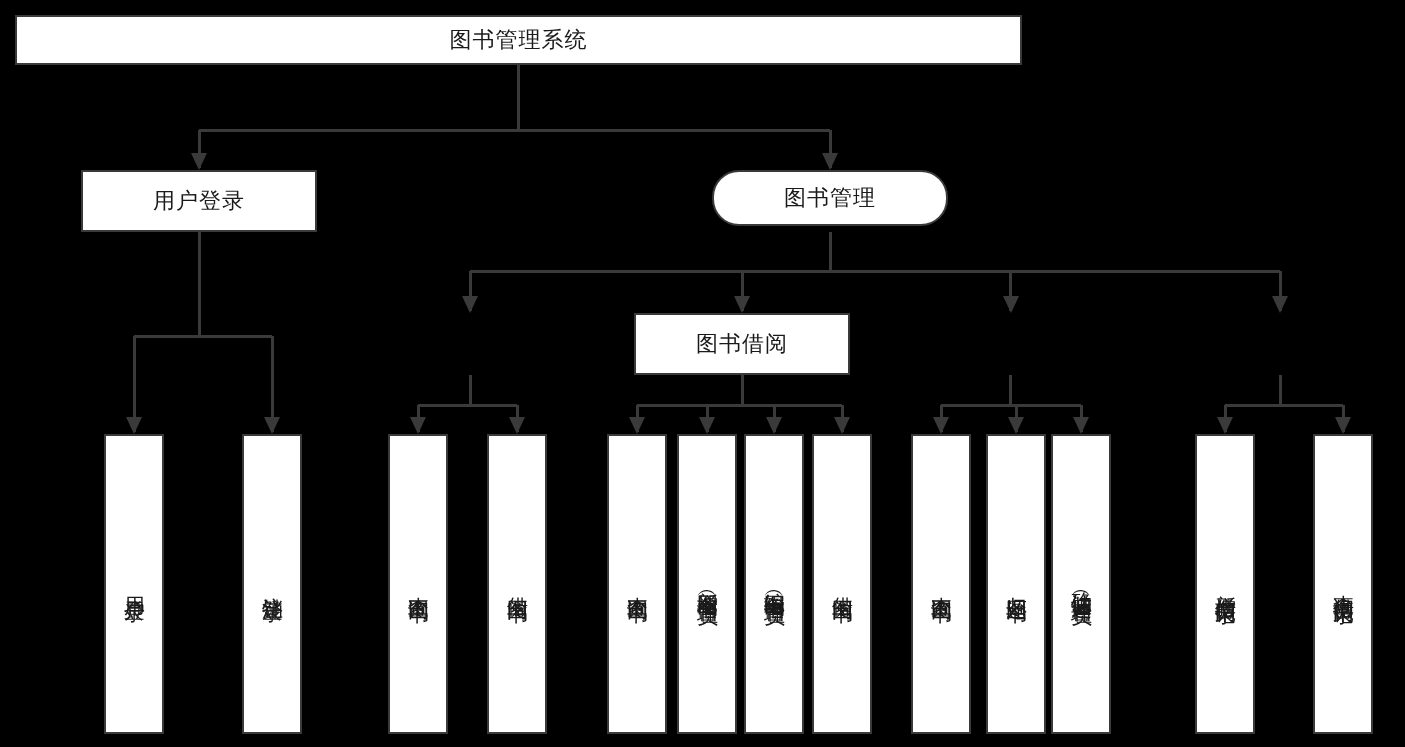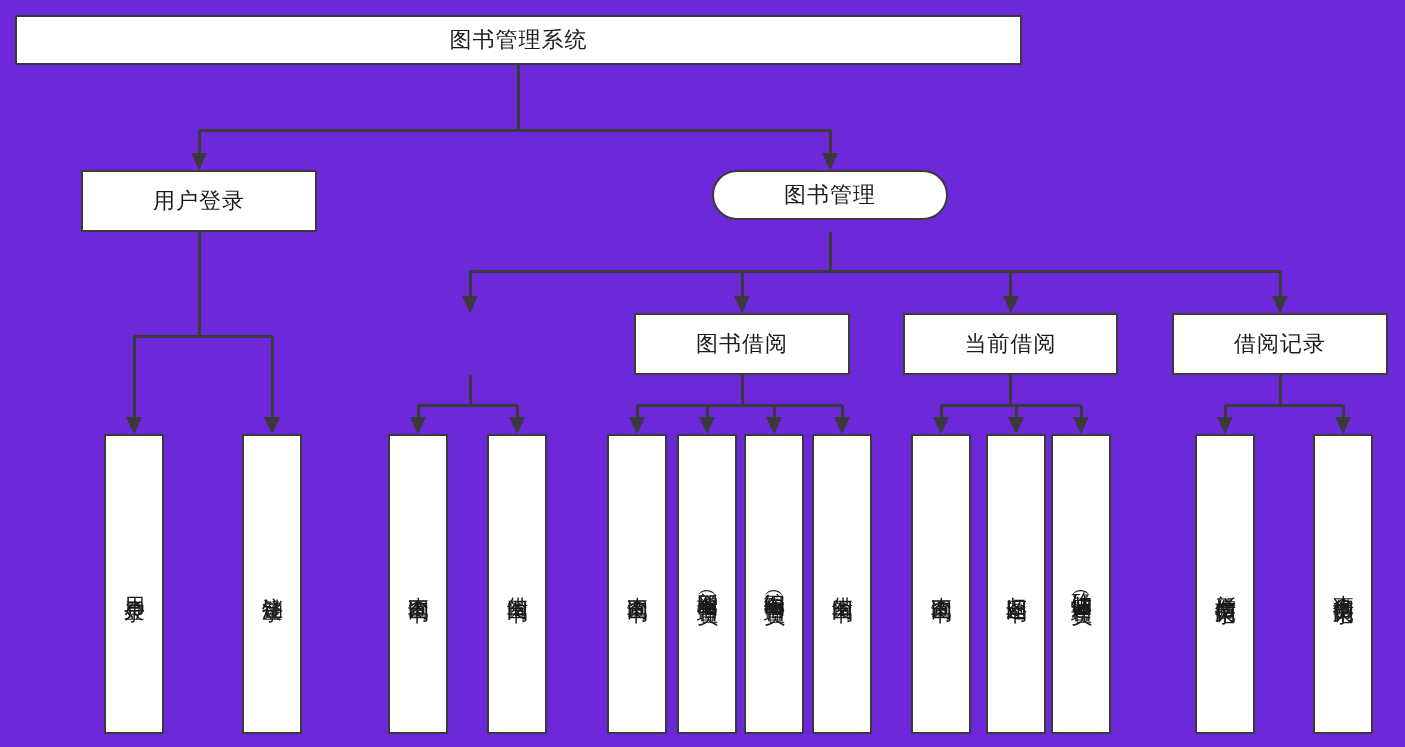--- a/index.html
+++ b/index.html
@@ -8,21 +8,21 @@
     padding: 0;
     background: #ffffff;
   }
   body {
     font-family: "DejaVu Sans", "Liberation Sans", sans-serif;
   }
   #canvas {
     position: relative;
     width: 1405px;
     height: 747px;
-    background: #6d28d9;
+    background: #000000;
     overflow: hidden;
   }
   
   .node {
     position: absolute;
     box-sizing: border-box;
     border: 2.5px solid #3a3a3a;
     background: #ffffff;
     display: flex;
     align-items: center;
@@ -80,32 +80,26 @@
 
 <div id="canvas">
 
   <div class="node horiz" style="left: 15px; top: 15px; width: 1007px; height: 50px;">
     <span>图书管理系统</span>
   </div>
 
   <div class="node horiz" style="left: 81px; top: 170px; width: 236px; height: 62px;">
     <span>用户登录</span>
   </div>
-  <div class="node horiz" style="left: 712px; top: 170px; width: 236px; height: 50px; border-radius: 27px;">
+  <div class="node horiz" style="left: 712px; top: 170px; width: 236px; height: 56px; border-radius: 27px;">
     <span>图书管理</span>
   </div>
 
   <div class="node horiz" style="left: 634px; top: 313px; width: 216px; height: 62px;">
     <span>图书借阅</span>
-  </div>
-  <div class="node horiz" style="left: 903px; top: 313px; width: 215px; height: 62px;">
-    <span>当前借阅</span>
-  </div>
-  <div class="node horiz" style="left: 1172px; top: 313px; width: 216px; height: 62px;">
-    <span>借阅记录</span>
   </div>
 
   <div class="node vert" style="left: 104px; top: 434px; width: 60px; height: 300px;">
     <span class="vlabel">用户登录</span>
   </div>
   <div class="node vert" style="left: 242px; top: 434px; width: 60px; height: 300px;">
     <span class="vlabel">注销登录</span>
   </div>
   <div class="node vert" style="left: 388px; top: 434px; width: 60px; height: 300px;">
     <span class="vlabel">查询图书</span>

